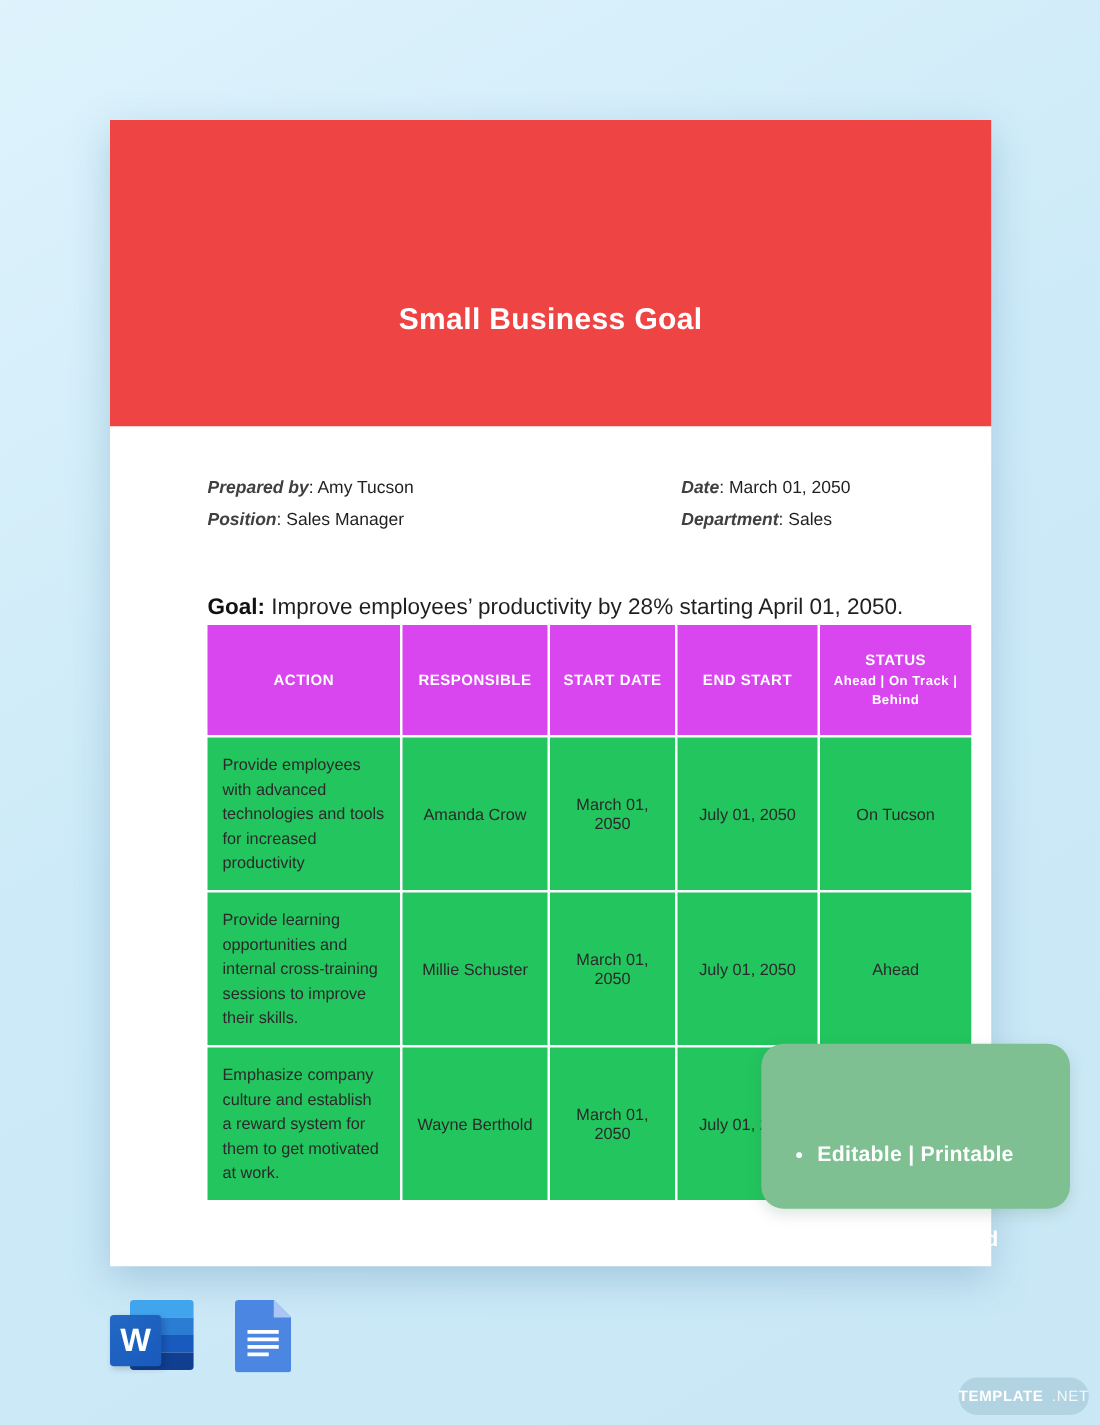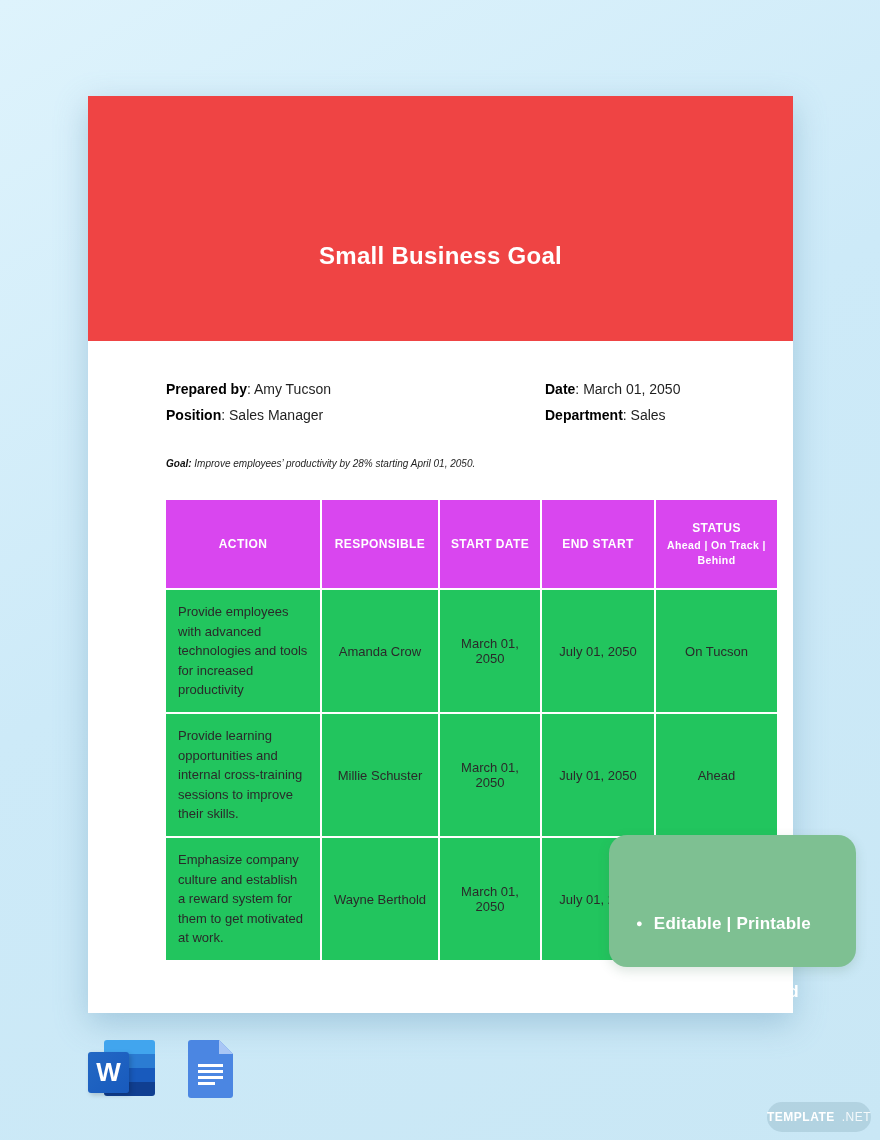--- a/index.html
+++ b/index.html
@@ -17,24 +17,24 @@
   .doc-title{
     margin:0;padding-top:146px;text-align:center;
     font-size:24px;font-weight:bold;color:#ffffff;letter-spacing:.3px;
   }
   
   .meta-grid{
     position:absolute;left:78px;top:284px;width:560px;
     display:grid;grid-template-columns:379px 181px;row-gap:8px;
     font-size:14px;color:#1f1f1f;line-height:18px;
   }
-  .meta-grid b{color:#000000;}
+  .meta-grid b{color:#404040;font-style:italic;}
   .goal-line{
-    position:absolute;left:78px;top:358px;width:560px;
-    font-size:10px;color:#1f1f1f;line-height:20px;font-style:italic;
+    position:absolute;left:78px;top:379px;width:560px;
+    font-size:18px;color:#1f1f1f;line-height:20px;
   }
   .goal-line b{color:#111;}
   
   table.goal-table{
     position:absolute;left:76px;top:402px;
     border-collapse:separate;border-spacing:2px;
   }
   .goal-table th{
     background:#d946ef;color:#ffffff;font-size:12px;font-weight:bold;
     letter-spacing:.4px;text-align:center;vertical-align:middle;height:80px;

